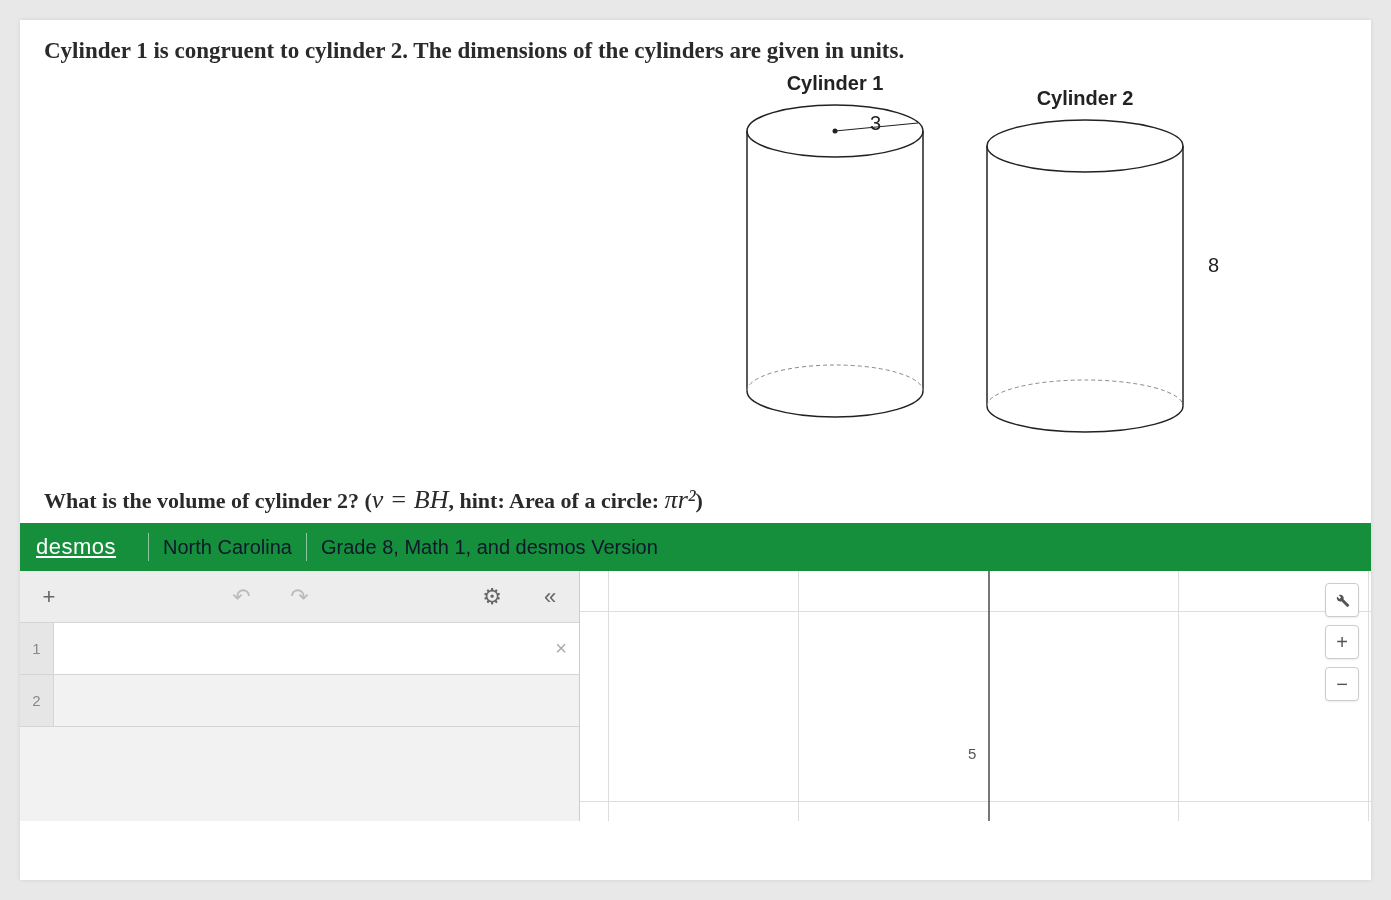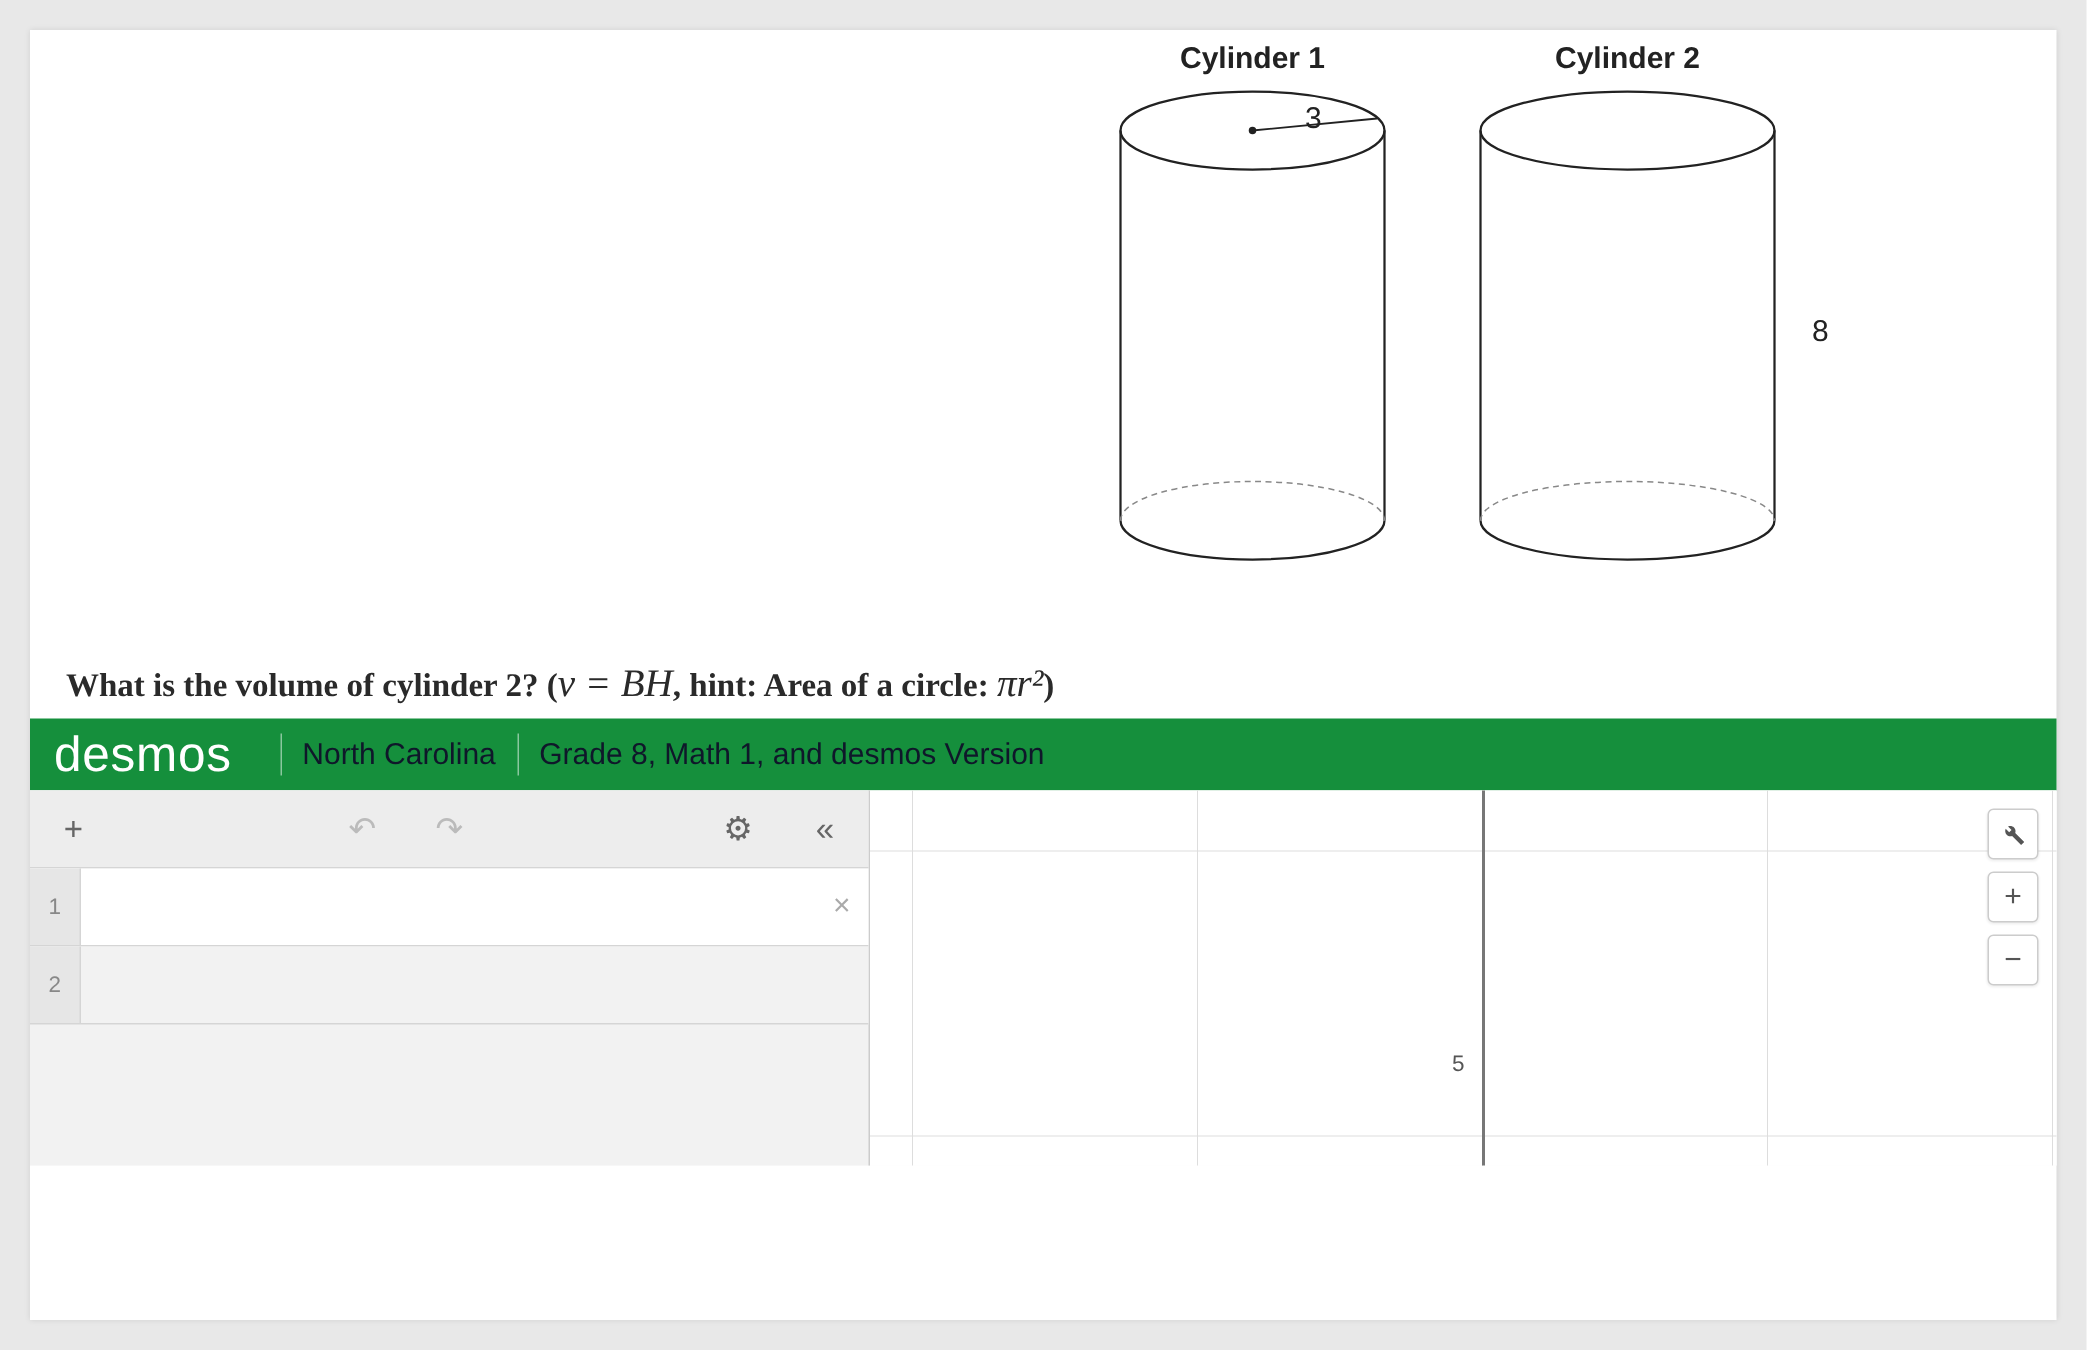--- a/index.html
+++ b/index.html
@@ -28,21 +28,21 @@
 .figure-area {
   position: relative;
   width: 100%;
   height: 400px;
 }
 .cylinder-group {
   position: absolute;
   text-align: center;
 }
 .cylinder-group.c1 { left: 720px; top: 8px; }
-.cylinder-group.c2 { left: 960px; top: 8px; }
+.cylinder-group.c2 { left: 960px; top: 23px; }
 .cyl-label {
   font-family: Arial, sans-serif;
   font-size: 20px;
   font-weight: bold;
   margin-bottom: 6px;
   color: #222;
 }
 .cylinder-svg { display: block; }
 .dim-label {
   position: absolute;
@@ -72,24 +72,25 @@
 .desmos-bar {
   background: #158f3c;
   color: #fff;
   height: 48px;
   display: flex;
   align-items: center;
   padding: 0 16px;
   font-family: Arial, sans-serif;
 }
 .desmos-logo {
-  font-size: 33px;
+  font-size: 22px;
   font-weight: 300;
   letter-spacing: 0.5px;
   padding-right: 18px;
+  text-decoration: underline;
 }
 .desmos-sep {
   width: 1px;
   height: 28px;
   background: rgba(255,255,255,0.5);
   margin: 0 14px;
 }
 .desmos-region {
   font-size: 20px;
   color: #0f172a;
@@ -203,20 +204,21 @@
   color: #555;
   font-size: 20px;
   cursor: pointer;
   box-shadow: 0 1px 2px rgba(0,0,0,0.08);
 }
 </style>
 </head>
 <body>
 
 <div class="page">
+  <div class="problem-text">Cylinder 1 is congruent to cylinder 2. The dimensions of the cylinders are given in units.</div>
 
   <div class="figure-area">
     <div class="cylinder-group c1">
       <div class="cyl-label">Cylinder 1</div>
       <svg class="cylinder-svg" width="190" height="320">
         <ellipse cx="95" cy="30" rx="88" ry="26" fill="none" stroke="#222" stroke-width="1.5"></ellipse>
         <line x1="7" y1="30" x2="7" y2="290" stroke="#222" stroke-width="1.5"></line>
         <line x1="183" y1="30" x2="183" y2="290" stroke="#222" stroke-width="1.5"></line>
         <path d="M 7 290 A 88 26 0 0 0 183 290" fill="none" stroke="#222" stroke-width="1.5"></path>
         <path d="M 7 290 A 88 26 0 0 1 183 290" fill="none" stroke="#888" stroke-width="1" stroke-dasharray="4,3"></path>

